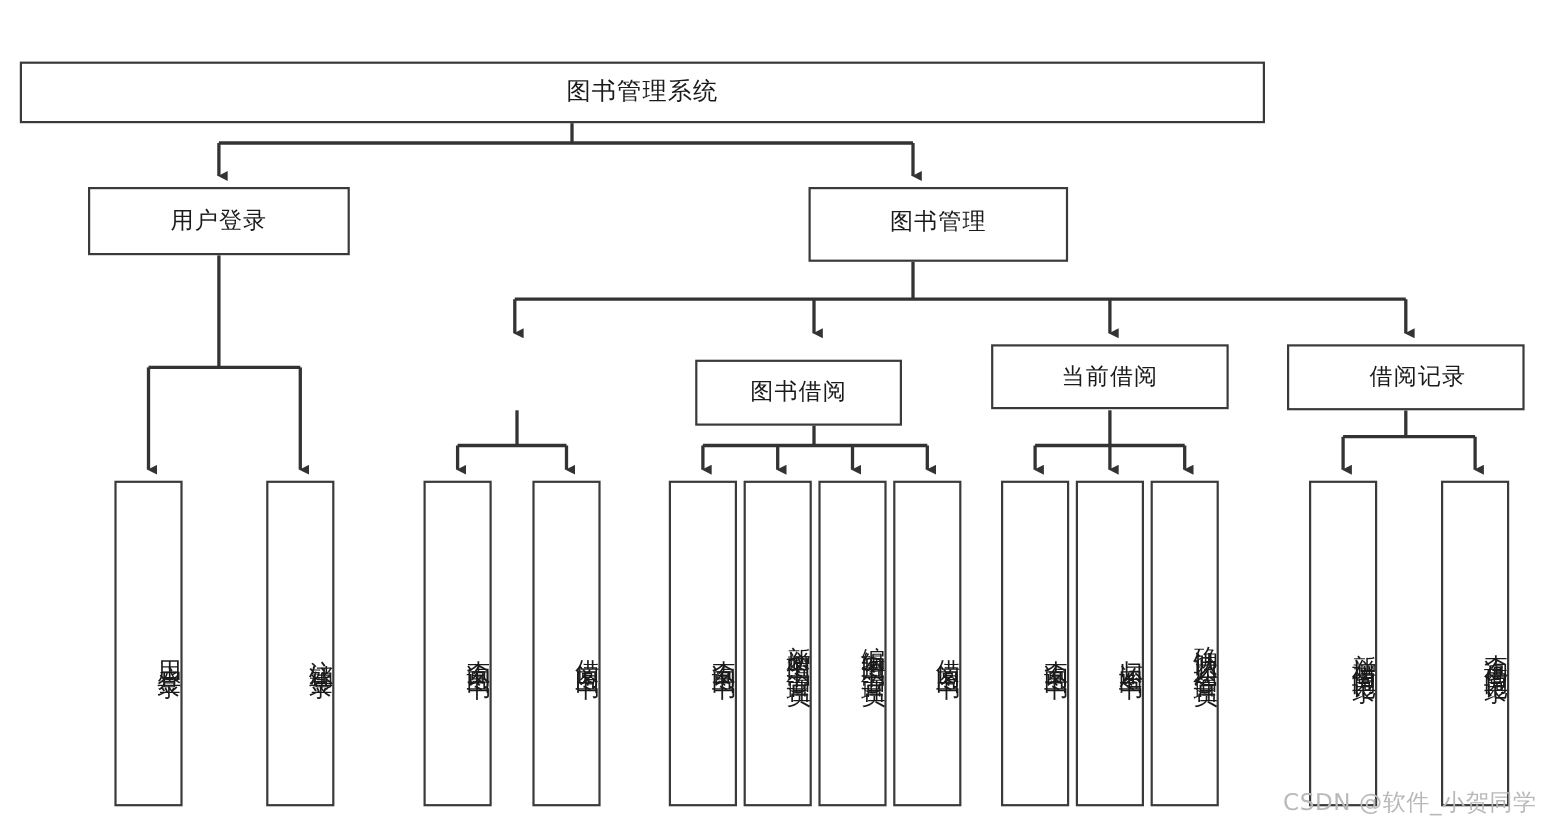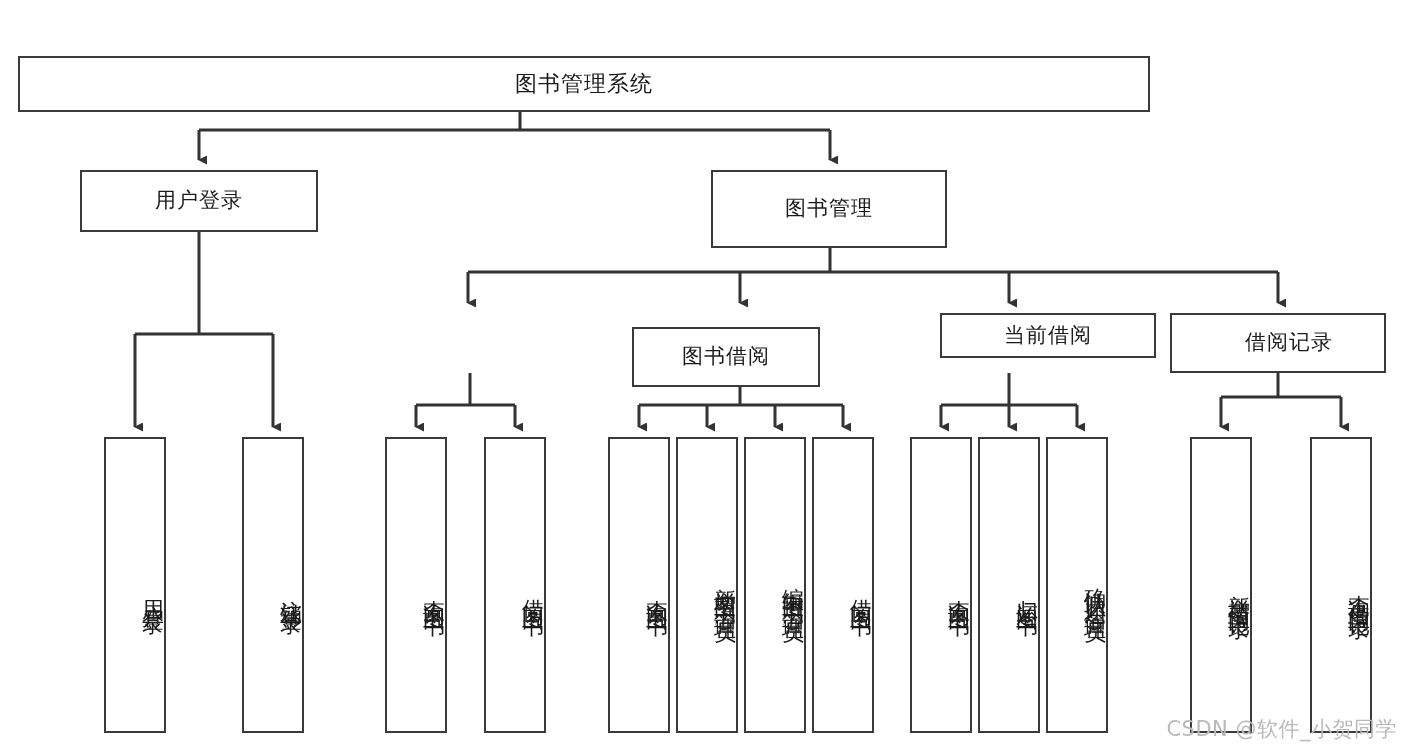--- a/index.html
+++ b/index.html
@@ -103,24 +103,24 @@
       <path d="M1278,373 L1278,397"></path>
       <path d="M1221,397 L1341,397"></path>
       <path d="M1221,397 L1221,427" marker-end="url(#arrowhead)"></path>
       <path d="M1341,397 L1341,427" marker-end="url(#arrowhead)"></path>
     </g>
   </svg>
 
   <div class="node node-h node-root" style="left:18px;top:12px;width:1132px;height:56px;margin-top:44px;">图书管理系统</div>
 
   <div class="node node-h" style="left:80px;top:170px;width:238px;height:62px;">用户登录</div>
-  <div class="node node-h" style="left:711px;top:170px;width:236px;height:78px;">图书管理</div>
+  <div class="node node-h" style="left:735px;top:170px;width:236px;height:68px;font-family:Liberation Mono, monospace;">图书管理</div>
 
   <div class="node node-h" style="left:632px;top:327px;width:188px;height:60px;">图书借阅</div>
-  <div class="node node-h" style="left:901px;top:313px;width:216px;height:45px;margin-left:39px;">当前借阅</div>
+  <div class="node node-h" style="left:901px;top:313px;width:216px;height:59px;">当前借阅</div>
   <div class="node node-h" style="left:1170px;top:313px;width:216px;height:60px;padding-left:22px;">借阅记录</div>
 
   <div class="node node-v" style="left:104px;top:437px;width:62px;height:296px;">用户登录</div>
   <div class="node node-v" style="left:242px;top:437px;width:62px;height:296px;">注销登录</div>
 
   <div class="node node-v" style="left:385px;top:437px;width:62px;height:296px;">查询图书</div>
   <div class="node node-v" style="left:484px;top:437px;width:62px;height:296px;">借阅图书</div>
 
   <div class="node node-v" style="left:608px;top:437px;width:62px;height:296px;">查询图书</div>
   <div class="node node-v" style="left:676px;top:437px;width:62px;height:296px;">新增图书（管理员）</div>

